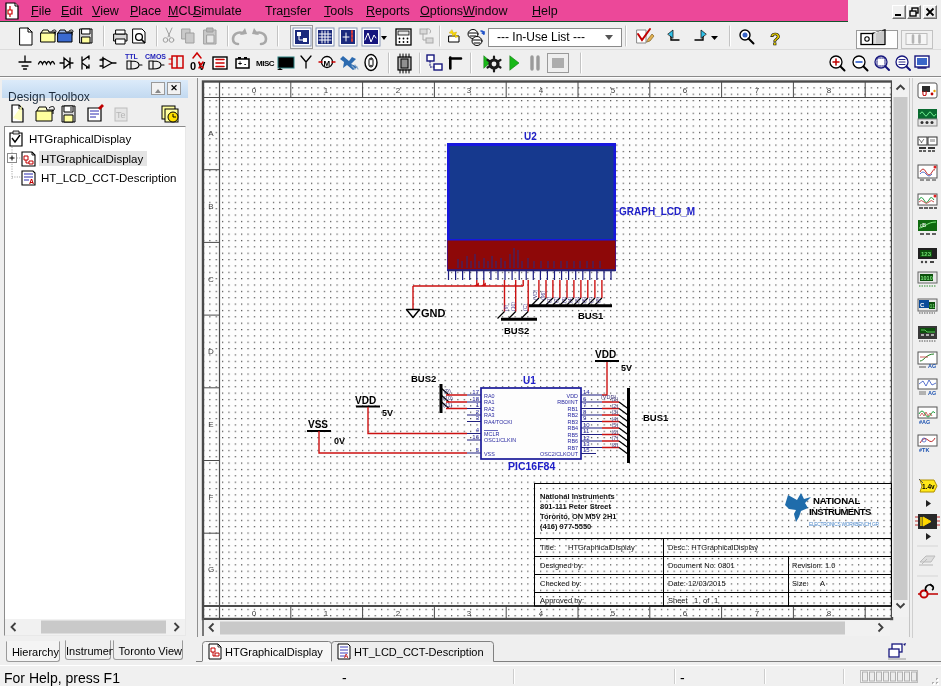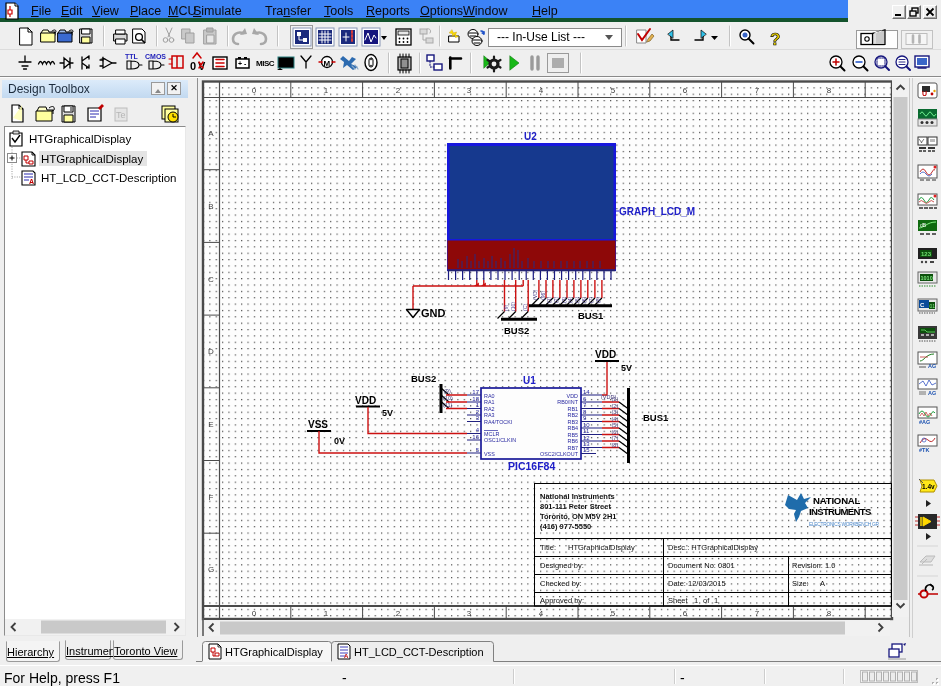--- a/index.html
+++ b/index.html
@@ -1,34 +1,34 @@
 <!DOCTYPE html>
 <html><head>
 <meta charset="utf-8">
 <style>
 * { margin:0; padding:0; box-sizing:border-box; }
 html,body { width:941px; height:686px; overflow:hidden; font-family:"Liberation Sans",sans-serif; background:#efefef; }
 .abs { position:absolute; }
 #app { position:relative; width:941px; height:686px; background:#efefef; }
 
-#menubar { position:absolute; left:0; top:0; width:848px; height:22px; background:#3b82f6; border-bottom:4px solid #14532d; }
+#menubar { position:absolute; left:0; top:0; width:848px; height:22px; background:#ec4899; border-bottom:1px solid #14532d; }
 #menubar .mi { position:absolute; top:4px; font-size:12.5px; color:#0a0a0a; }
 #menubar .mi u { text-decoration:underline; }
 
 .wbtn { position:absolute; top:5px; width:14px; height:14px; background:#f0f0f0; border:1px solid #fff; border-right-color:#707070; border-bottom-color:#707070; box-shadow:inset -1px -1px 0 #a8a8a8; font-size:10px; font-weight:bold; text-align:center; line-height:12px; color:#000; }
 
 #tb1 { position:absolute; left:0; top:22px; width:941px; height:28px; background:#efefef; border-bottom:1px solid #dcdcdc; }
 #tb2 { position:absolute; left:0; top:50px; width:941px; height:26px; background:#efefef; }
 #tbsep { position:absolute; left:0; top:76px; width:941px; height:2px; background:#8a8a8a; border-bottom:1px solid #fdfdfd; }
 
 #lpanel { position:absolute; left:0; top:78px; width:192px; height:585px; background:#efefef; }
-#lp-title { position:absolute; left:2px; top:2px; width:186px; height:18px; background:linear-gradient(#dcebfa,#c2d9f0); color:#1c2b3c; font-size:12px; padding:2px 0 0 6px; }
+#lp-title { position:absolute; left:2px; top:2px; width:186px; height:18px; background:linear-gradient(#dcebfa,#c2d9f0); color:#1c2b3c; font-size:12px; padding:10px 0 0 6px; }
 #lp-tree { position:absolute; left:4px; top:48px; width:182px; height:510px; background:#fff; border:1px solid #8c8c8c; border-bottom-color:#e8e8e8; border-right-color:#e8e8e8; font-size:12px; color:#000; }
 
-.ltab { position:absolute; top:563px; height:21px; background:#efefef; border:1px solid #9b9b9b; border-top:1px solid #efefef; border-radius:0 0 3px 3px; font-size:11px; color:#000; text-align:left; padding-top:4px;text-decoration:underline; }
+.ltab { position:absolute; top:563px; height:21px; background:#efefef; border:1px solid #9b9b9b; border-top:1px solid #efefef; border-radius:0 0 3px 3px; font-size:11px; color:#000; text-align:right; padding-top:4px; }
 
 #canvas { position:absolute; left:196px; top:78px; width:714px; height:560px; background:#efefef; }
 
 #rtb { position:absolute; left:912px; top:78px; width:29px; height:566px; background:#efefef; border-left:1px solid #cfcfcf; }
 
 #tabbar { position:absolute; left:196px; top:638px; width:745px; height:27px; background:#efefef; }
 
 #statusbar { position:absolute; left:0; top:665px; width:941px; height:21px; background:#f0f0f0; border-top:1px solid #ffffff; font-size:14px; color:#000; }
 .sbdiv { position:absolute; top:3px; height:15px; border-left:1px solid #cdcdcd; border-right:1px solid #fff; }
 </style>

